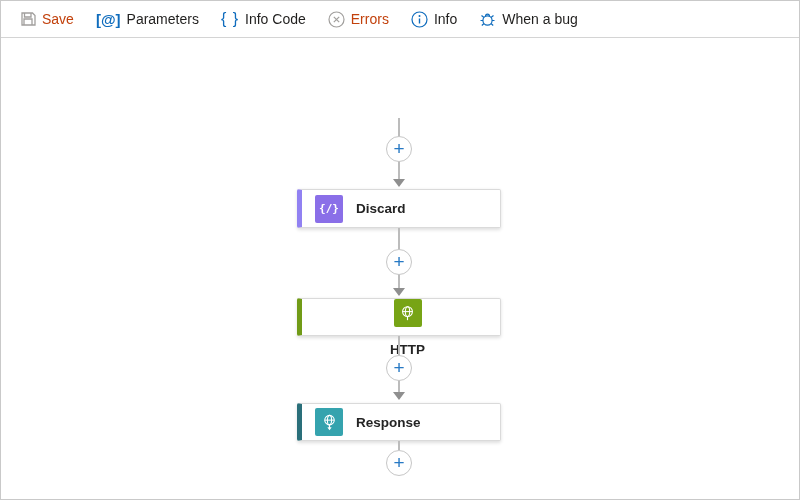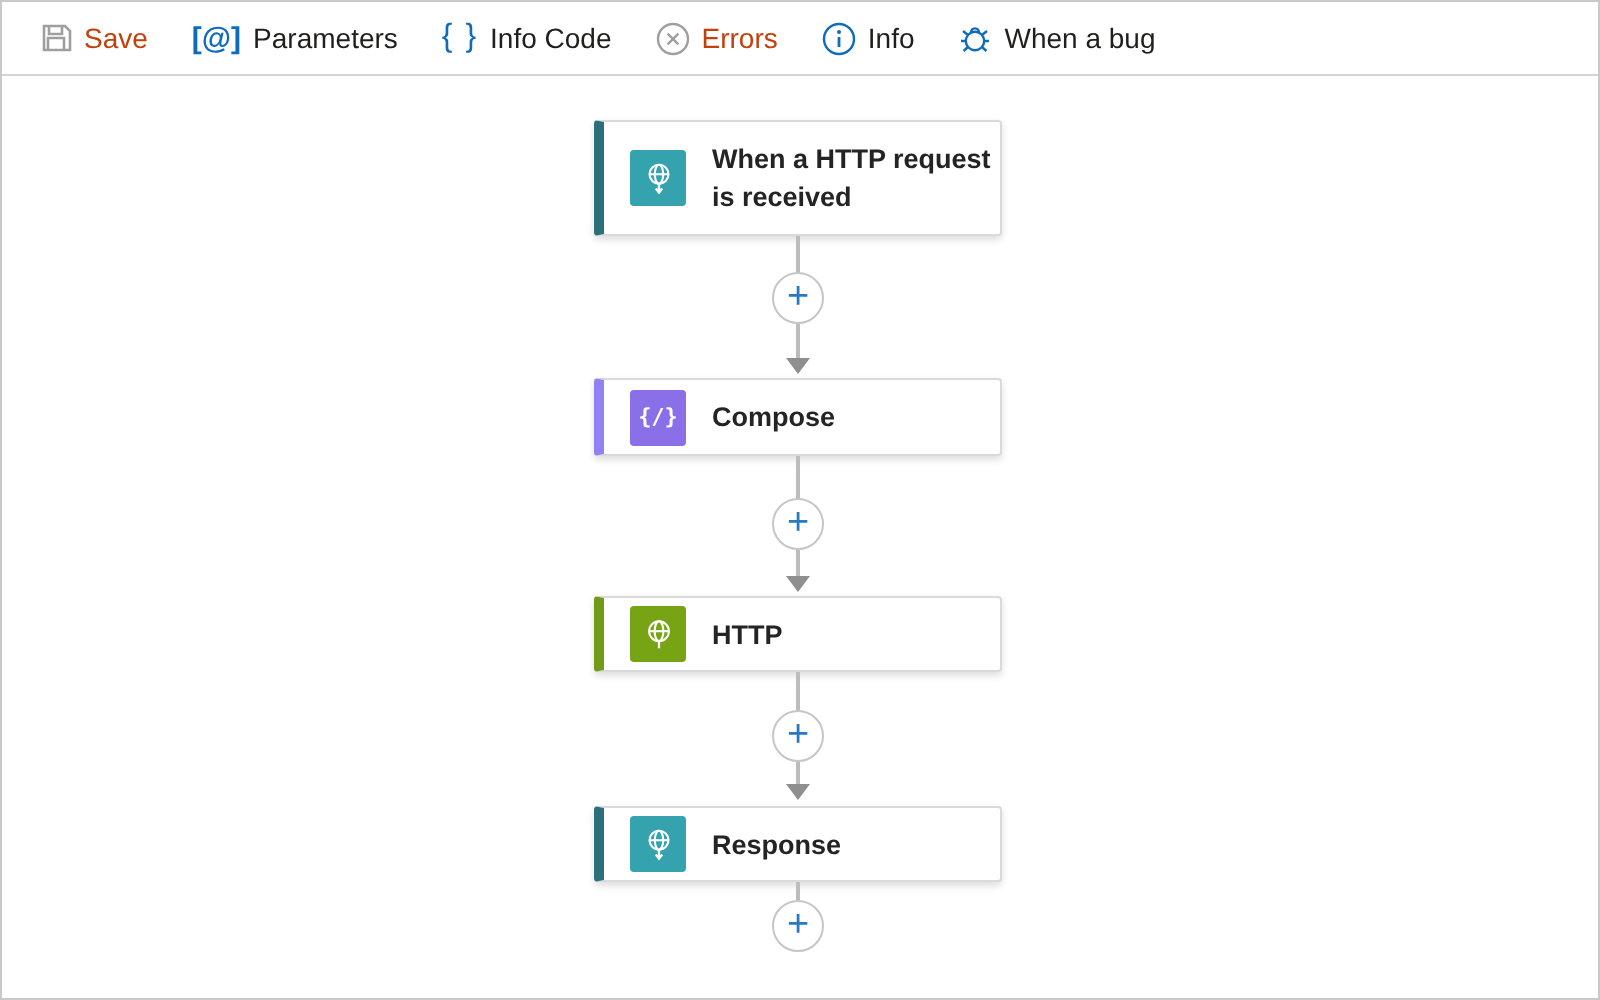--- a/index.html
+++ b/index.html
@@ -83,52 +83,41 @@
           <path d="M4 9.5 H1.5 M13 9.5 H15.5 M5 6.5 L2.5 4.5 M12 6.5 L14.5 4.5 M5 12.5 L2.8 14.5 M12 12.5 L14.2 14.5"></path>
         </svg>
       </span>
       <span>When a bug</span>
     </button>
 
   </div>
 
   <div class="canvas">
 
-    <div class="card" style="top: 22px; height: 58px; border-left-color: rgb(42, 111, 122);">
-      <span class="card-icon" style="background-color: rgb(53, 163, 174);">
-        <svg width="19" height="19" viewBox="0 0 20 20" fill="none" stroke="#fff" stroke-width="1.1">
-          <circle cx="10" cy="7.5" r="5"></circle>
-            <ellipse cx="10" cy="7.5" rx="2.2" ry="5"></ellipse>
-            <path d="M5 7.5 H15"></path>
-          <path d="M10 12.5 V16.5 M8.3 15 L10 17.2 L11.7 15" stroke-width="1.2"></path>
-        </svg>
-      </span>
-      <span class="card-title">When a HTTP request is received</span>
-    </div>
 
     <div class="conn-line" style="top:80px; height:68px;"></div>
     <div class="conn-arrow" style="top:141px;"></div>
     <button class="plus-btn" style="top:98px;">
         <span>+</span>
       </button>
 
     <div class="card" style="top: 151px; height: 39px; border-left-color: rgb(145, 129, 242);">
       <span class="card-icon" style="background-color: rgb(138, 111, 232);">
         <span class="compose-glyph">{/}</span>
       </span>
-      <span class="card-title">Compose</span>
+      <span class="card-title">Discard</span>
     </div>
 
     <div class="conn-line" style="top:190px; height:67px;"></div>
     <div class="conn-arrow" style="top:250px;"></div>
     <button class="plus-btn" style="top:211px;">
         <span>+</span>
       </button>
 
-    <div class="card" style="top: 260px; height: 38px; border-left-color: rgb(113, 155, 23);">
+    <div class="card" style="top: 260px; height: 38px; border-left-color: rgb(113, 155, 23); flex-direction: column;">
       <span class="card-icon" style="background-color: rgb(119, 164, 21);">
         <svg width="19" height="19" viewBox="0 0 20 20" fill="none" stroke="#fff" stroke-width="1.1">
           <circle cx="10" cy="8" r="5.2"></circle>
             <ellipse cx="10" cy="8" rx="2.3" ry="5.2"></ellipse>
             <path d="M4.8 8 H15.2"></path>
           <path d="M10 13.2 V17" stroke-width="1.2"></path>
         </svg>
       </span>
       <span class="card-title">HTTP</span>
     </div>

